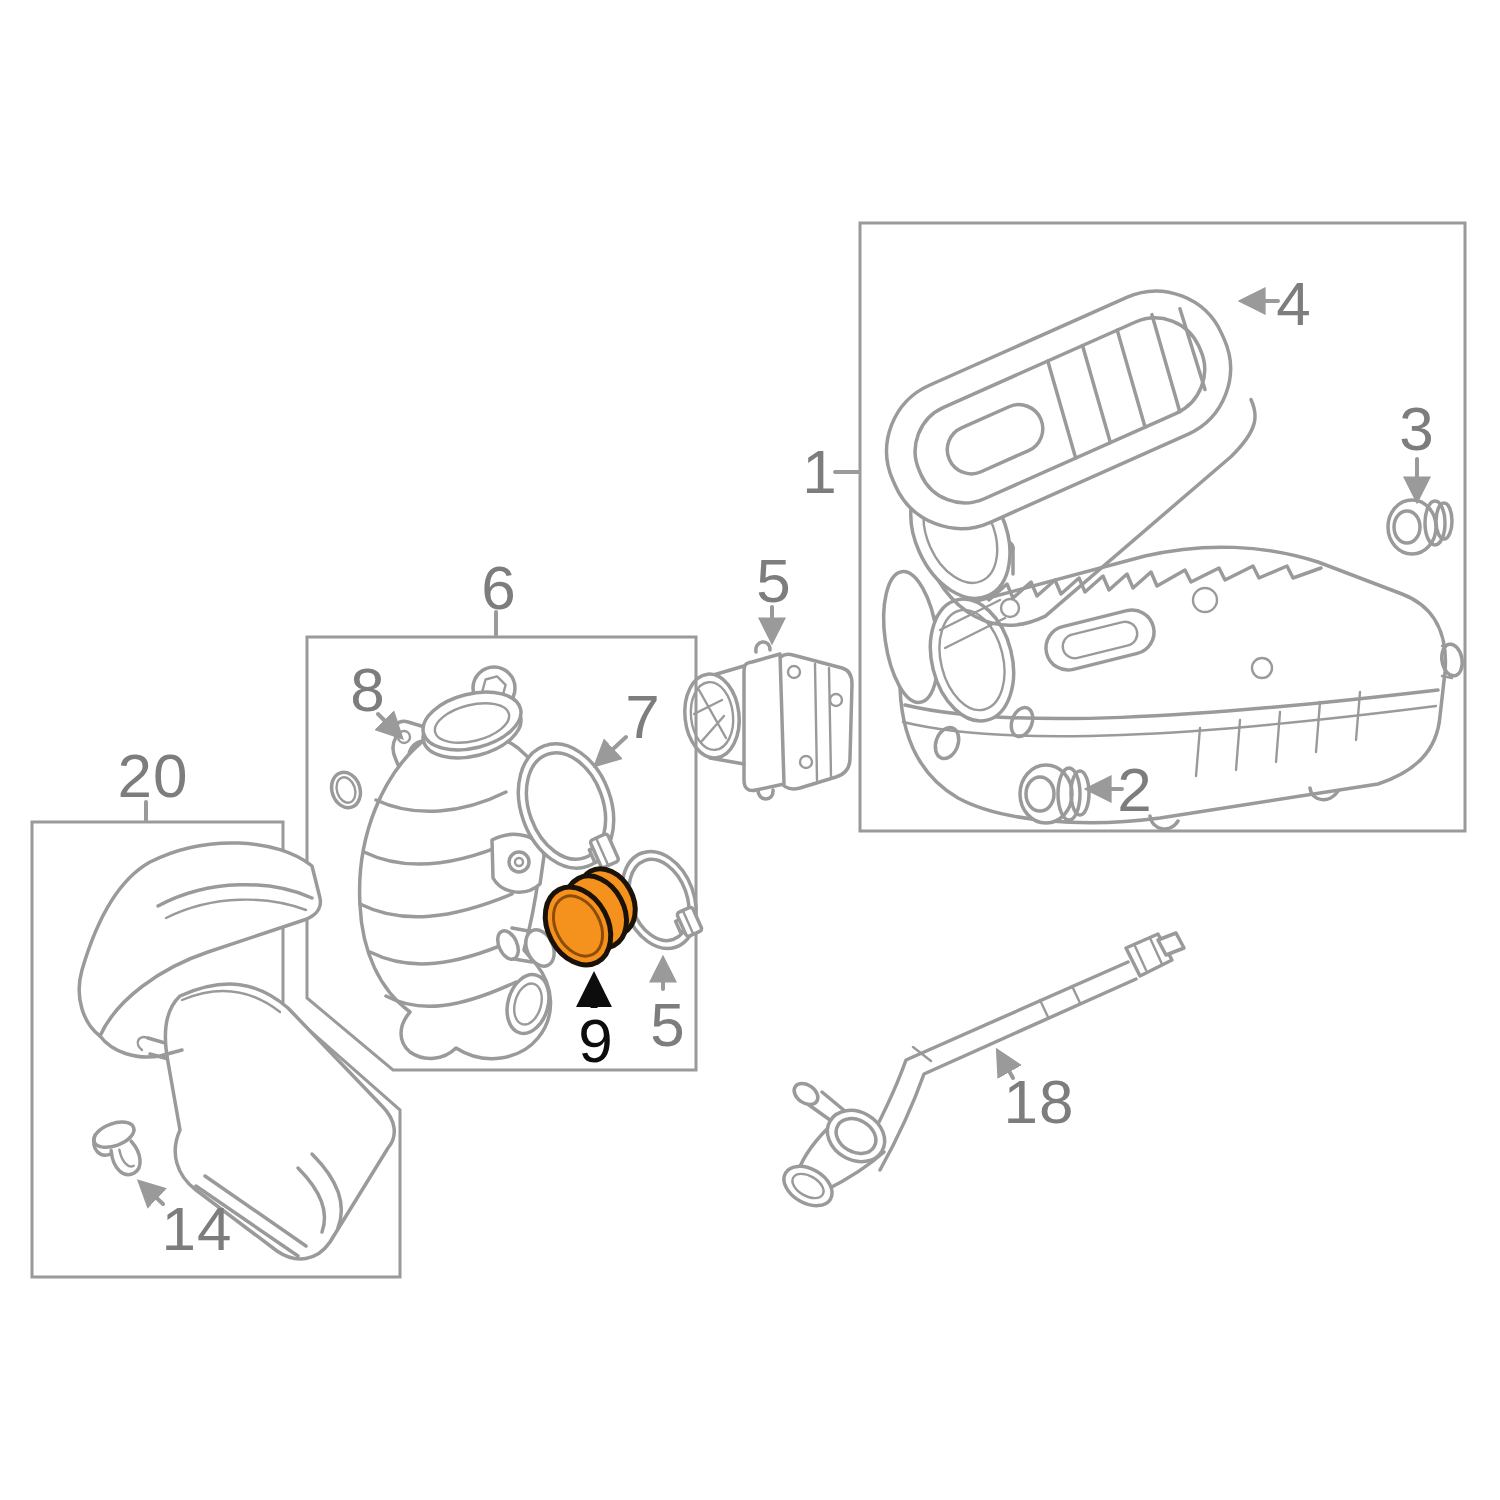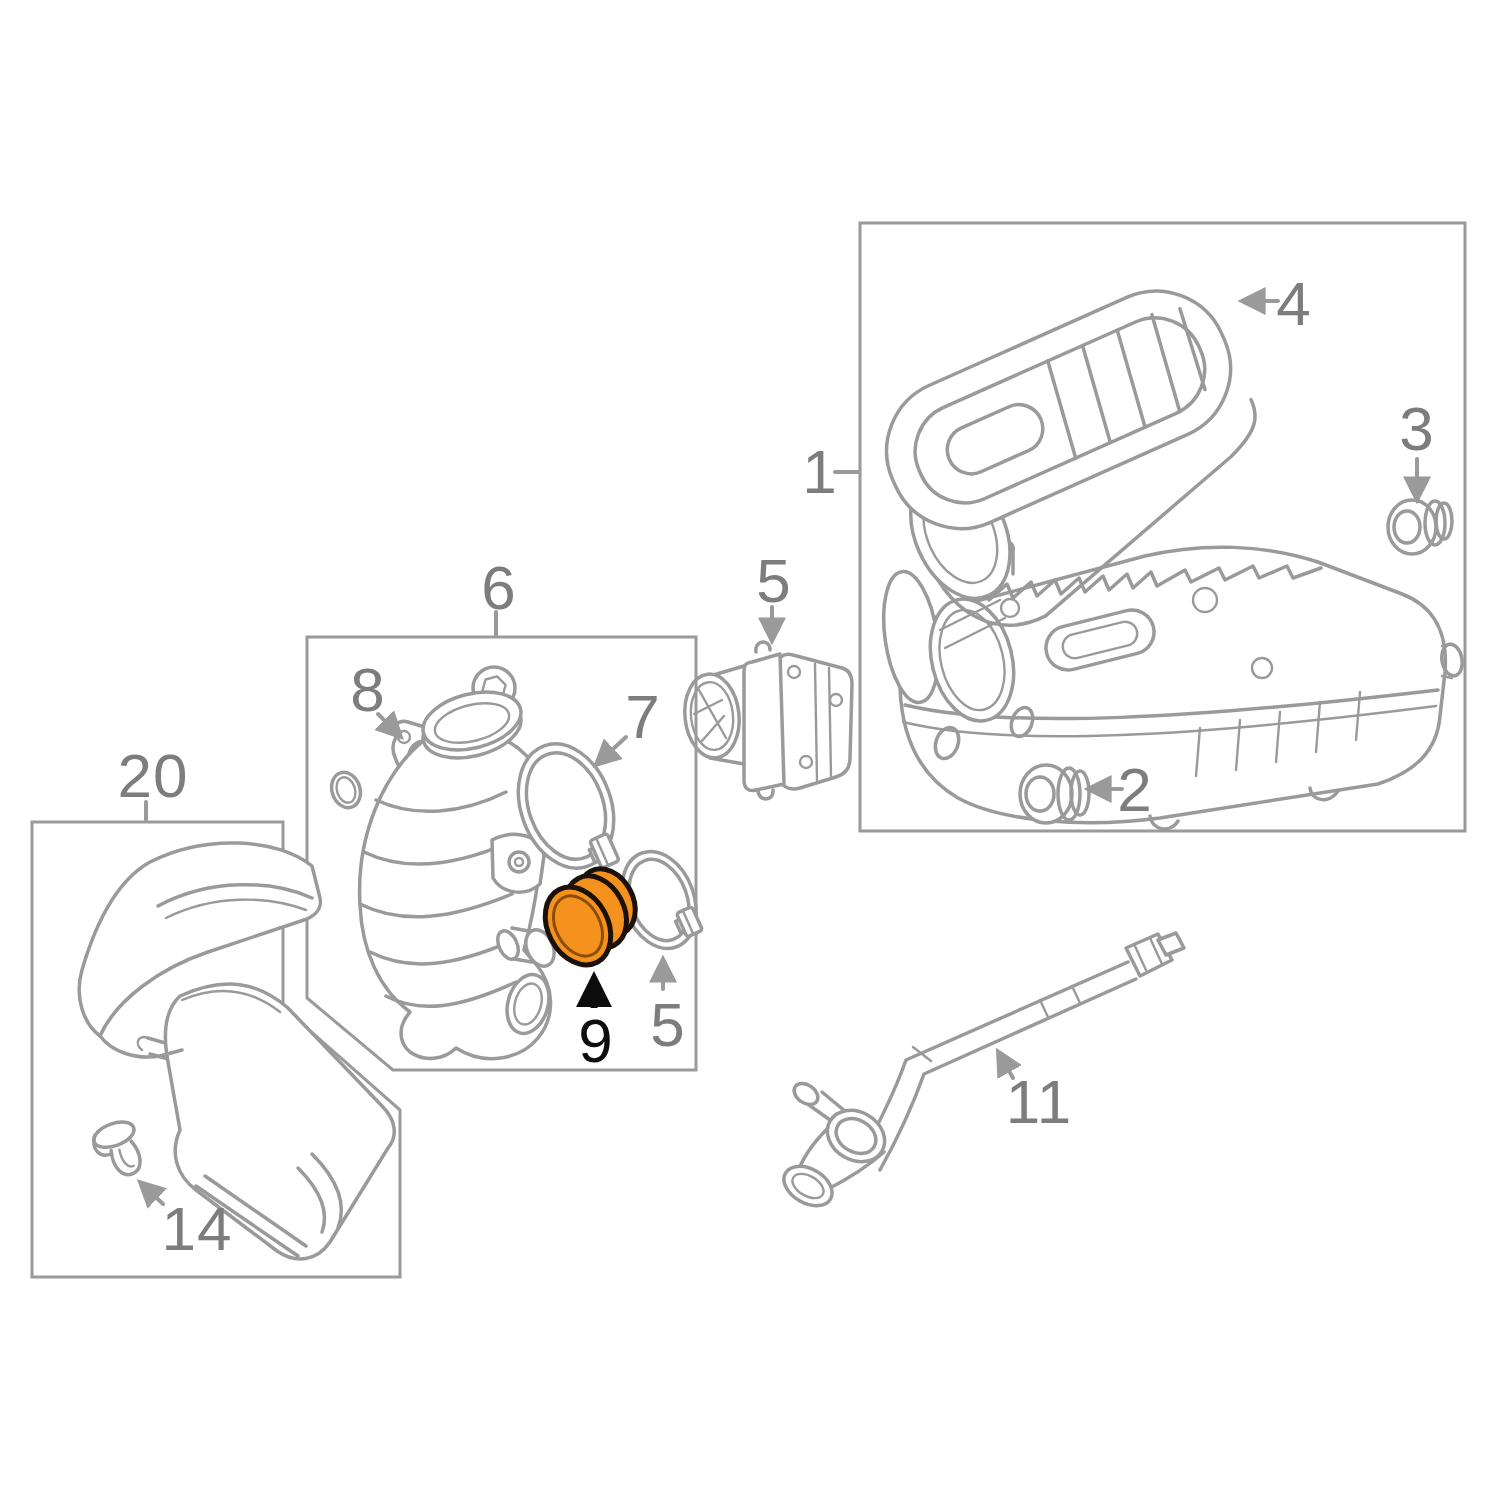--- a/index.html
+++ b/index.html
@@ -230,16 +230,16 @@
   <div class="callout" style="left:820px;top:471px">1</div>
   <div class="callout" style="left:1135px;top:789px">2</div>
   <div class="callout" style="left:1417px;top:428px">3</div>
   <div class="callout" style="left:1294px;top:303px">4</div>
   <div class="callout" style="left:774px;top:580px">5</div>
   <div class="callout" style="left:499px;top:587px">6</div>
   <div class="callout" style="left:643px;top:716px">7</div>
   <div class="callout" style="left:368px;top:689px">8</div>
   <div class="callout hl" style="left:596px;top:1040px">9</div>
   <div class="callout" style="left:668px;top:1024px">5</div>
-  <div class="callout" style="left:1039px;top:1101px">11</div>
+  <div class="callout" style="left:1039px;top:1101px">18</div>
   <div class="callout" style="left:153px;top:775px">20</div>
   <div class="callout" style="left:197px;top:1228px">14</div>
 </div>
 
 </body></html>

